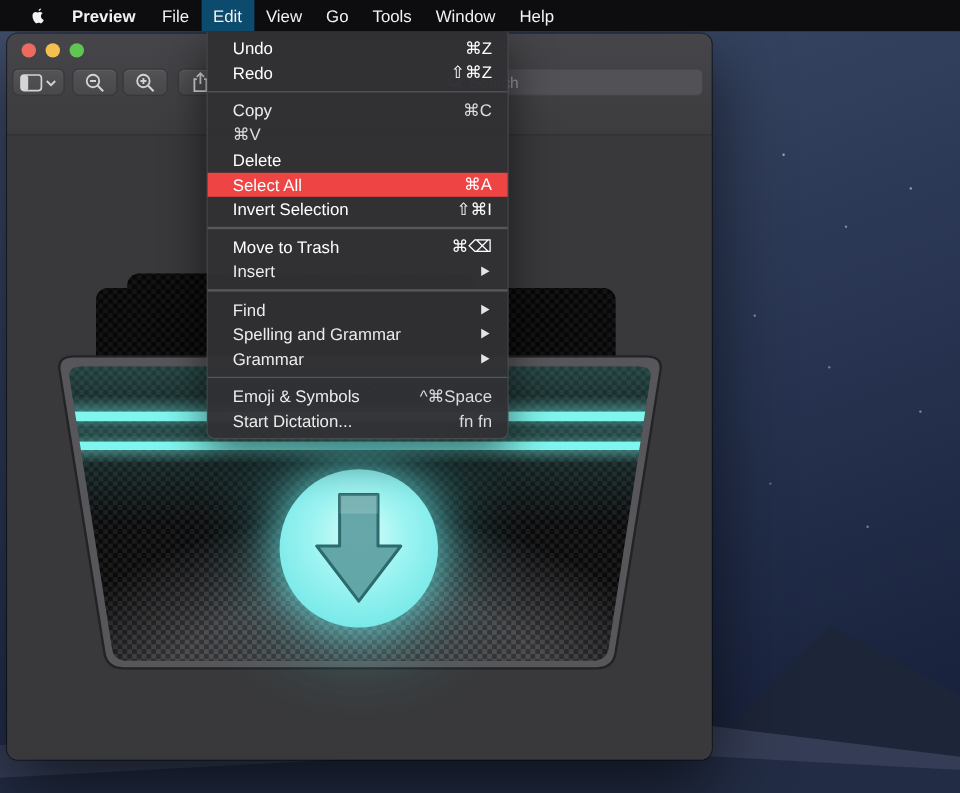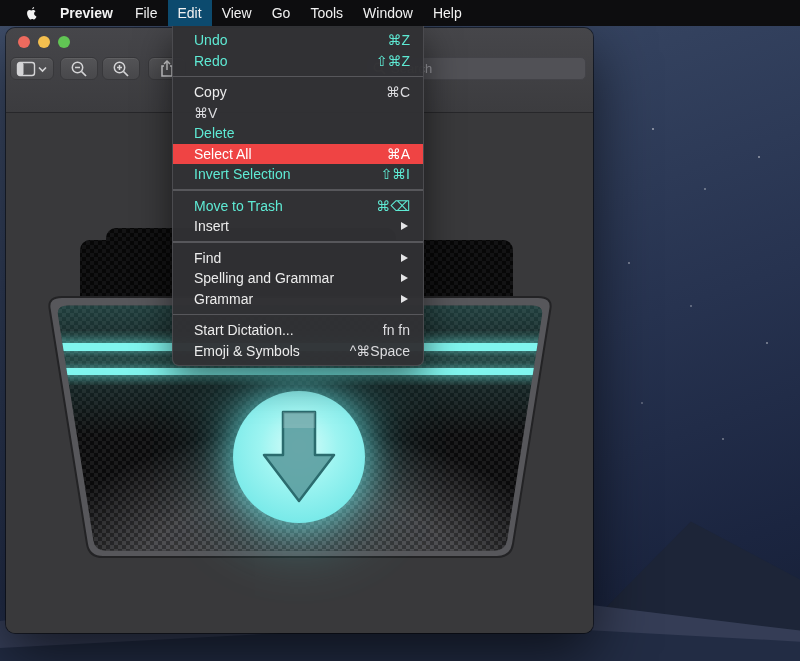--- a/index.html
+++ b/index.html
@@ -43,21 +43,21 @@
   .content{position:absolute;top:85px;left:0;right:0;bottom:0;border-radius:0 0 9px 9px;
     overflow:hidden;background:#39393b;}
   
   .dropdown{position:absolute;left:172px;top:26px;width:252px;box-sizing:border-box;z-index:40;
     background:rgba(49,49,52,.97);border:1px solid rgba(125,125,130,.35);border-top:none;
     border-radius:0 0 7px 7px;box-shadow:0 14px 36px rgba(0,0,0,.55);padding:4px 0;
     font-size:14px;color:#ececec;}
   .mi{height:20.5px;display:flex;align-items:center;padding:0 13px 0 21px;}
   .mi .lbl{flex:1;white-space:nowrap;}
   .mi .sc{white-space:nowrap;color:#dcdcdf;}
-  .mi.disabled,.mi.disabled .sc{color:#5eead4;}
+  .mi.disabled,.mi.disabled .sc{color:#ffffff;}
   .mi.selected{background:#ef4444;color:#fff;}
   .mi.selected .sc{color:#fff;}
   .subarrow{width:0;height:0;border-left:7px solid #e4e4e6;border-top:4.5px solid transparent;
     border-bottom:4.5px solid transparent;margin-right:2px;}
   .msep{height:1.5px;background:#57575b;margin:4.75px 0;}
 </style>
 </head>
 <body>
 
 <div class="dune-right"></div>
@@ -239,26 +239,26 @@
   <div class="mi">
     <span class="lbl">Spelling and Grammar</span>
     <span class="subarrow"></span>
   </div>
   <div class="mi">
     <span class="lbl">Grammar</span>
     <span class="subarrow"></span>
   </div>
   <div class="msep"></div>
   <div class="mi">
+    <span class="lbl">Emoji &amp; Symbols</span>
+    <span class="sc">^⌘Space</span>
+  </div>
+  <div class="mi">
     <span class="lbl">Start Dictation...</span>
     <span class="sc">fn fn</span>
-  </div>
-  <div class="mi">
-    <span class="lbl">Emoji &amp; Symbols</span>
-    <span class="sc">^⌘Space</span>
   </div>
 </div>
 
 <div class="menubar">
   <div class="mb-apple">
     <svg width="13" height="16" viewBox="0 0 170 195">
       <path fill="#f2f2f2" d="M150 145c-3 7-6 13-10 19-6 8-12 17-22 17-9 0-12-6-23-6s-15 6-23 6c-10 0-17-9-23-17C37 148 27 122 27 98c0-26 17-40 33-40 9 0 16 6 22 6 6 0 14-6 24-6 7 0 22 1 31 15-1 1-18 11-18 31 0 24 21 32 31 41zM113 38c4-5 7-12 6-19-6 0-14 4-18 9-4 5-8 12-6 19 7 0 14-4 18-9z"></path>
     </svg>
   </div>
   <div class="mb-item app-name">Preview</div>

